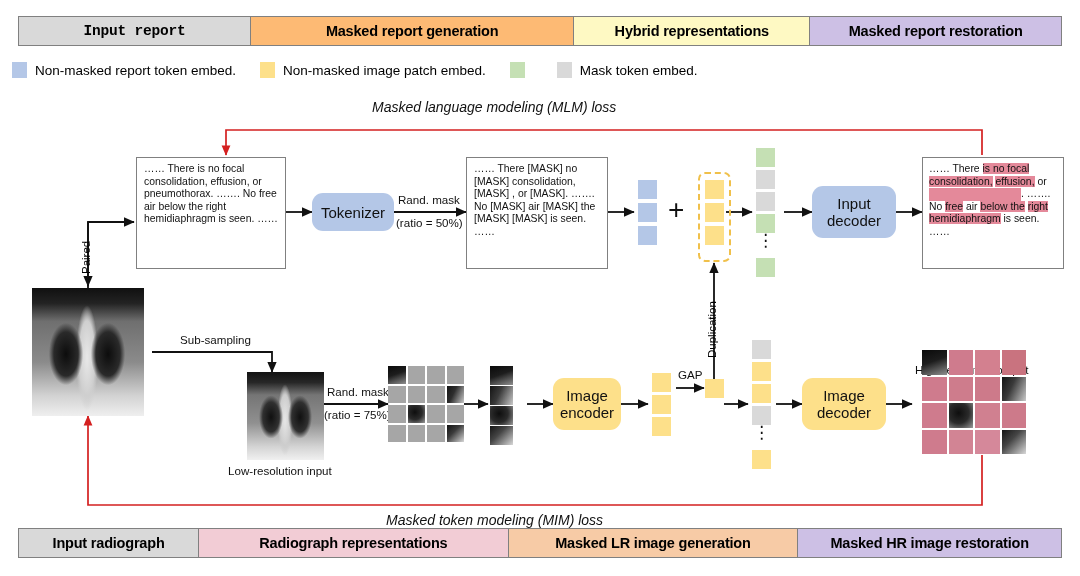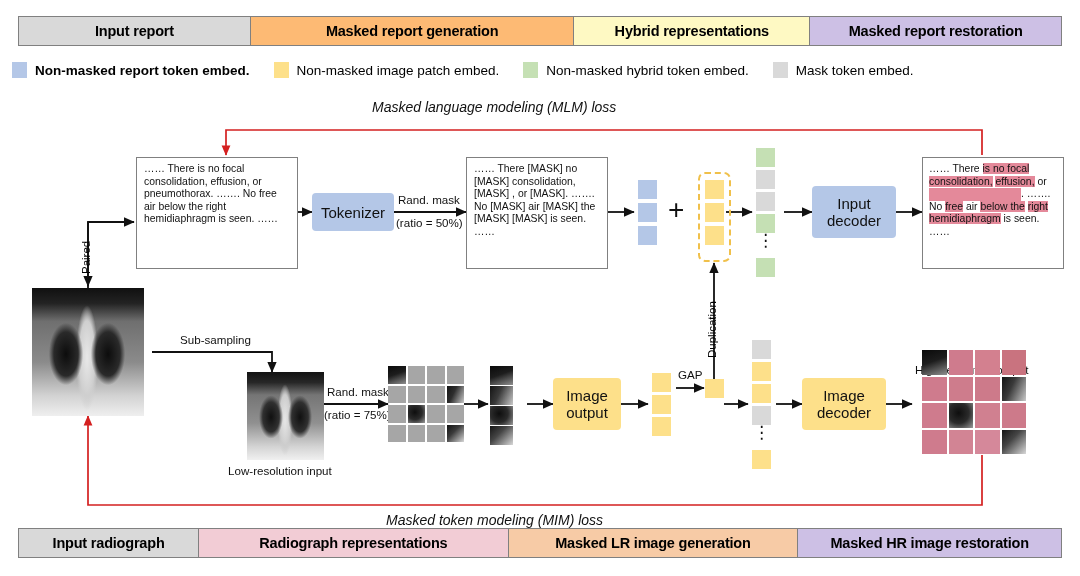--- a/index.html
+++ b/index.html
@@ -16,21 +16,21 @@
   .stage:last-child{border-right:none;}
 
   
   .legend{position:absolute;left:12px;top:60px;width:1056px;height:20px;display:flex;align-items:center;}
   .legend-item{display:flex;align-items:center;font-size:13.5px;}
   .legend-swatch{width:15px;height:16px;margin-right:8px;flex:0 0 auto;}
 
   
   .textbox{position:absolute;border:1.3px solid #808080;background:#fff;box-sizing:border-box;
            padding:5px 6px 4px 7px;font-size:10.4px;line-height:12.6px;color:#111;}
-  .procbox{position:absolute;border-radius:4px;display:flex;flex-direction:column;
+  .procbox{position:absolute;border-radius:11px;display:flex;flex-direction:column;
            align-items:center;justify-content:center;font-size:15px;line-height:17px;color:#111;}
 
   
   .tok{position:absolute;width:19px;height:19px;}
   .dashbox{position:absolute;border:2px dashed #f0c04a;border-radius:7px;box-sizing:border-box;}
   .vlabel{position:absolute;font-size:11.5px;transform-origin:left top;white-space:nowrap;}
   .lbl{position:absolute;font-size:11.6px;white-space:nowrap;color:#111;}
   .loss-lbl{position:absolute;font-style:italic;font-size:14px;white-space:nowrap;color:#111;}
   .cap{position:absolute;font-size:11.6px;white-space:nowrap;color:#111;}
 
@@ -42,46 +42,45 @@
   .strip{position:absolute;display:flex;flex-direction:column;gap:1px;}
   .dots{position:absolute;font-size:17px;line-height:6px;letter-spacing:0;color:#111;text-align:center;}
 
   .xray{position:absolute;background:#111;}
   .hl{background:#e4899a;}
 </style>
 </head>
 <body>
 
 <div class="stage-bar" style="top:16px;">
-  <div class="stage" style="background:#d9d9d9;flex:232 0 0;">
+  <div class="stage" style="background:#d9d9d9;flex:232 0 0;font-family:Liberation Mono, monospace;">
       <span>Input report</span>
     </div>
   <div class="stage" style="background:#fdba74;flex:324 0 0;">
       <span>Masked report generation</span>
     </div>
   <div class="stage" style="background:#fef9c3;flex:236 0 0;">
       <span>Hybrid representations</span>
     </div>
   <div class="stage" style="background:#cdc0e5;flex:252 0 0;">
       <span>Masked report restoration</span>
     </div>
 </div>
 
 <div class="legend">
-  <div class="legend-item" style="margin-left:0px;font-weight:bold;">
+  <div class="legend-item" style="margin-left:0px;">
     <span class="legend-swatch" style="background:#b4c7e7;"></span>
     <span>Non-masked report token embed.</span>
   </div>
   <div class="legend-item" style="margin-left:24px;">
     <span class="legend-swatch" style="background:#fde08a;"></span>
     <span>Non-masked image patch embed.</span>
   </div>
   <div class="legend-item" style="margin-left:24px;">
     <span class="legend-swatch" style="background:#c5e0b4;"></span>
-    <span>Non-masked hybrid token embed.</span>
   </div>
   <div class="legend-item" style="margin-left:24px;">
     <span class="legend-swatch" style="background:#d9d9d9;"></span>
     <span>Mask token embed.</span>
   </div>
 </div>
 
 <svg class="ov" viewBox="0 0 1080 576">
   <defs>
     <marker id="ah" markerWidth="7" markerHeight="7" refX="5.6" refY="3" orient="auto">
@@ -129,21 +128,21 @@
   <line x1="776" y1="404" x2="802" y2="404" stroke="#111" stroke-width="1.8" marker-end="url(#ah)"></line>
 
   <line x1="886" y1="404" x2="912" y2="404" stroke="#111" stroke-width="1.8" marker-end="url(#ah)"></line>
 
   <line x1="724" y1="404" x2="748" y2="404" stroke="#111" stroke-width="1.8" marker-end="url(#ah)"></line>
 </svg>
 
 <div class="loss-lbl" style="left:372px;top:99px;">Masked language modeling (MLM) loss</div>
 <div class="loss-lbl" style="left:386px;top:512px;">Masked token modeling (MIM) loss</div>
 
-<div class="textbox" style="left:136px;top:157px;width:162px;height:112px;">
+<div class="textbox" style="left:136px;top:157px;width:150px;height:112px;">
   <span>…… There is no focal consolidation, effusion, or pneumothorax.  ……. No free air below the right hemidiaphragm is seen. ……</span>
 </div>
 
 <div class="textbox" style="left:466px;top:157px;width:142px;height:112px;">
   <span>…… There [MASK] no [MASK] consolidation, [MASK] , or [MASK]. ……. No [MASK] air [MASK] the [MASK] [MASK] is seen. ……</span>
 </div>
 
 <div class="textbox" style="left:922px;top:157px;width:142px;height:112px;padding:5px 5px 4px 6px;">
   <span style="display:block;">…… There <span class="hl">is no focal consolidation,</span> <span class="hl">effusion,</span> or <span class="hl" style="display:inline-block;width:92px;">&nbsp;</span>.  ……. No <span class="hl">free</span> air <span class="hl">below the</span> <span class="hl">right hemidiaphragm</span> is seen. ……</span>
 </div>
@@ -228,21 +227,21 @@
 
 <div class="strip" style="left:490px;top:366px;width:23px;">
   <div style="width:23px;height:19px;background:linear-gradient(160deg,#0a0a0a 0%,#1d1d1d 45%,#8f8f8f 100%);"></div>
   <div style="width:23px;height:19px;background:linear-gradient(115deg,#141414 0%,#3a3a3a 40%,#c9c9c9 100%);"></div>
   <div style="width:23px;height:19px;background:radial-gradient(circle at 40% 40%,#0e0e0e 0%,#2b2b2b 50%,#9b9b9b 100%);"></div>
   <div style="width:23px;height:19px;background:linear-gradient(135deg,#161616 0%,#454545 40%,#d8d8d8 100%);"></div>
 </div>
 
 <div class="procbox" style="left:553px;top:378px;width:68px;height:52px;background:#fde08a;">
   <span>Image</span>
-  <span>output</span>
+  <span>encoder</span>
 </div>
 
 <div class="tok" style="left:652px;top:373px;background:#fde08a;"></div>
 <div class="tok" style="left:652px;top:395px;background:#fde08a;"></div>
 <div class="tok" style="left:652px;top:417px;background:#fde08a;"></div>
 
 <div class="lbl" style="left:678px;top:368px;">GAP</div>
 <div class="tok" style="left:705px;top:379px;background:#fde08a;"></div>
 
 <div class="tok" style="left:752px;top:340px;background:#d9d9d9;"></div>

